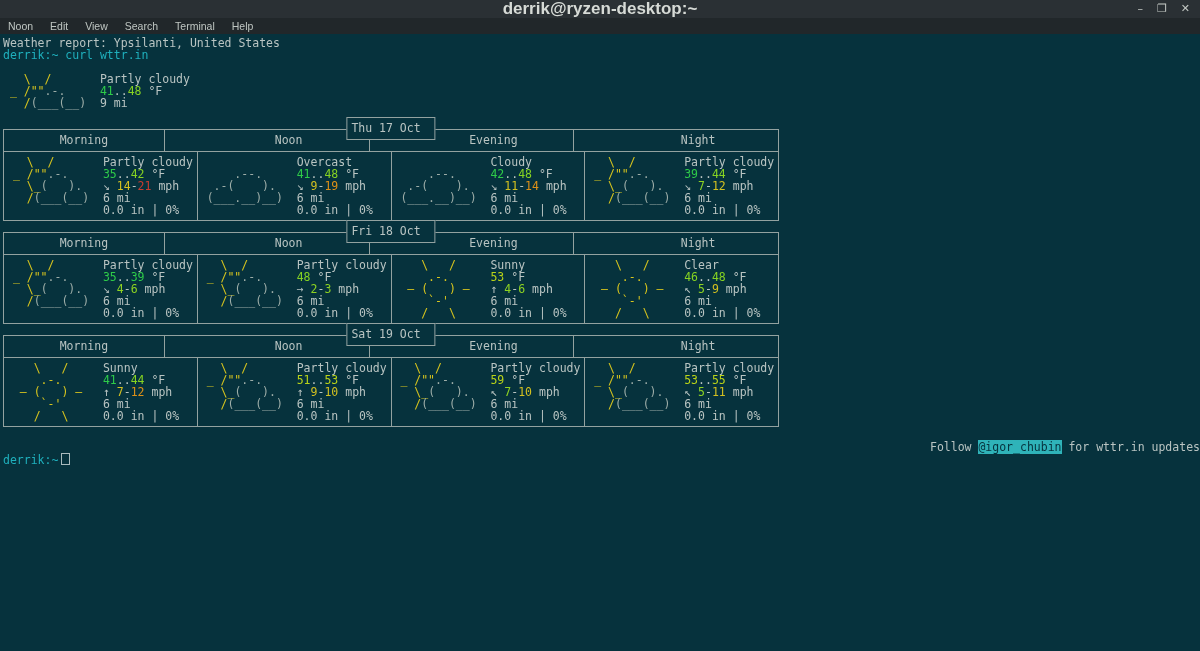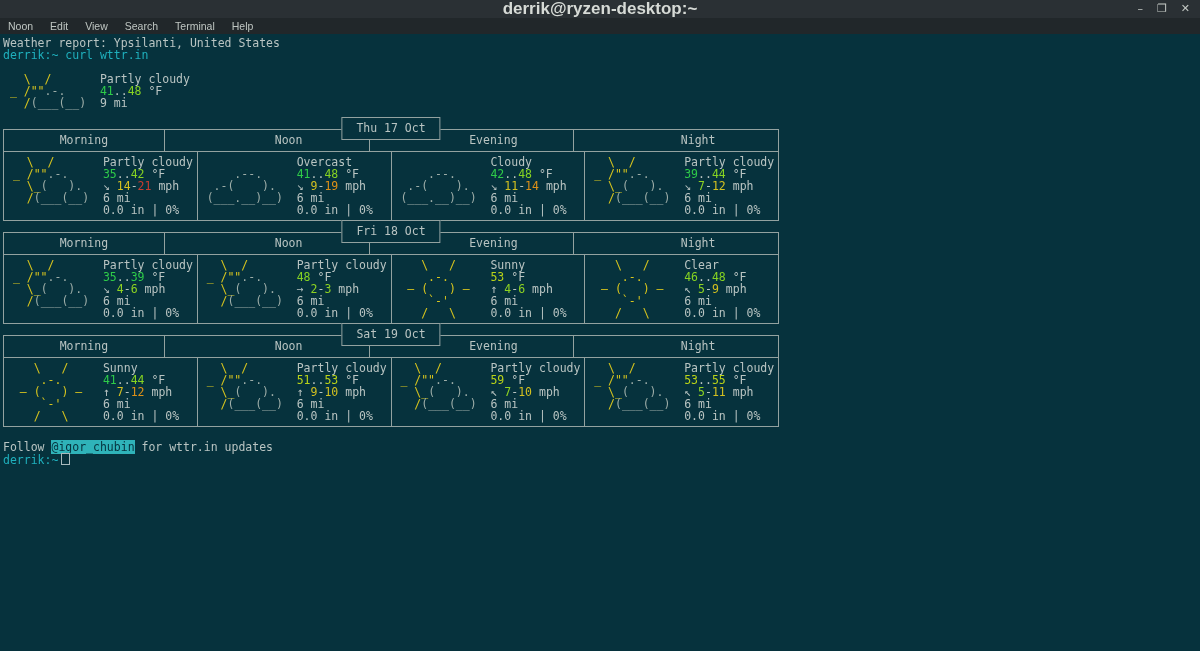--- a/index.html
+++ b/index.html
@@ -22,32 +22,32 @@
   .c-tg{color:#2ecb49;}
   .c-tl{color:#86d322;}
   .c-tm{color:#b9d318;}
   .c-wl{color:#8ed322;}
   .c-wy{color:#d3c020;}
   .c-wo{color:#de9118;}
   .c-wr{color:#c93d30;}
   
   .day{position:relative;width:776px;margin-top:11px;}
   .day.first{margin-top:20px;}
-  .datebox{position:absolute;top:-12px;left:50%;transform:translateX(-50%);background:#06323d;border:1px solid #93a2a0;padding:4px 14px 5px 14px;z-index:2;white-space:pre;color:#b9c4c2;}
+  .datebox{position:absolute;top:-12px;left:50%;transform:translateX(-50%);background:#06323d;border:1px solid #93a2a0;padding:4px 14px 5px 4px;z-index:2;white-space:pre;color:#b9c4c2;}
   .wtable{border:1px solid #93a2a0;}
   .whead{display:flex;border-bottom:1px solid #93a2a0;height:21px;gap:44px;}
   .hcell{flex:1;text-align:center;line-height:21px;white-space:pre;}
   .hcell:not(:last-child){border-right:1px solid #93a2a0;}
   .wbody{display:flex;}
   .wcell{flex:1;padding:4px 0 4px 2px;}
   .wcell:not(:last-child){border-right:1px solid #93a2a0;}
   
   .current{margin-top:0;}
   
-  .follow{margin-top:14px;height:12px;white-space:pre;}
+  .follow{margin-top:14px;height:12px;white-space:pre;text-align:right;}
   .wlink{background:#2fb3b9;color:#06323d;}
   .cursor{display:inline-block;width:7px;height:10px;border:1px solid #a9babd;vertical-align:-1px;margin-left:3px;}
 </style>
 </head>
 <body>
 
 <div class="screen">
 
   <div class="titlebar">
     <div class="title">derrik@ryzen-desktop:~</div>

